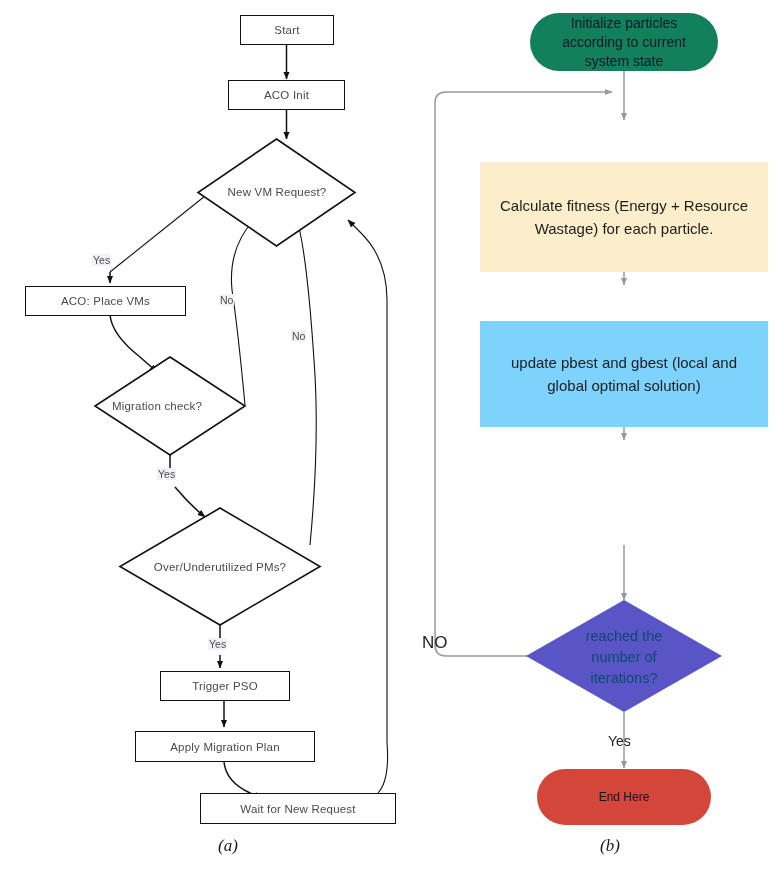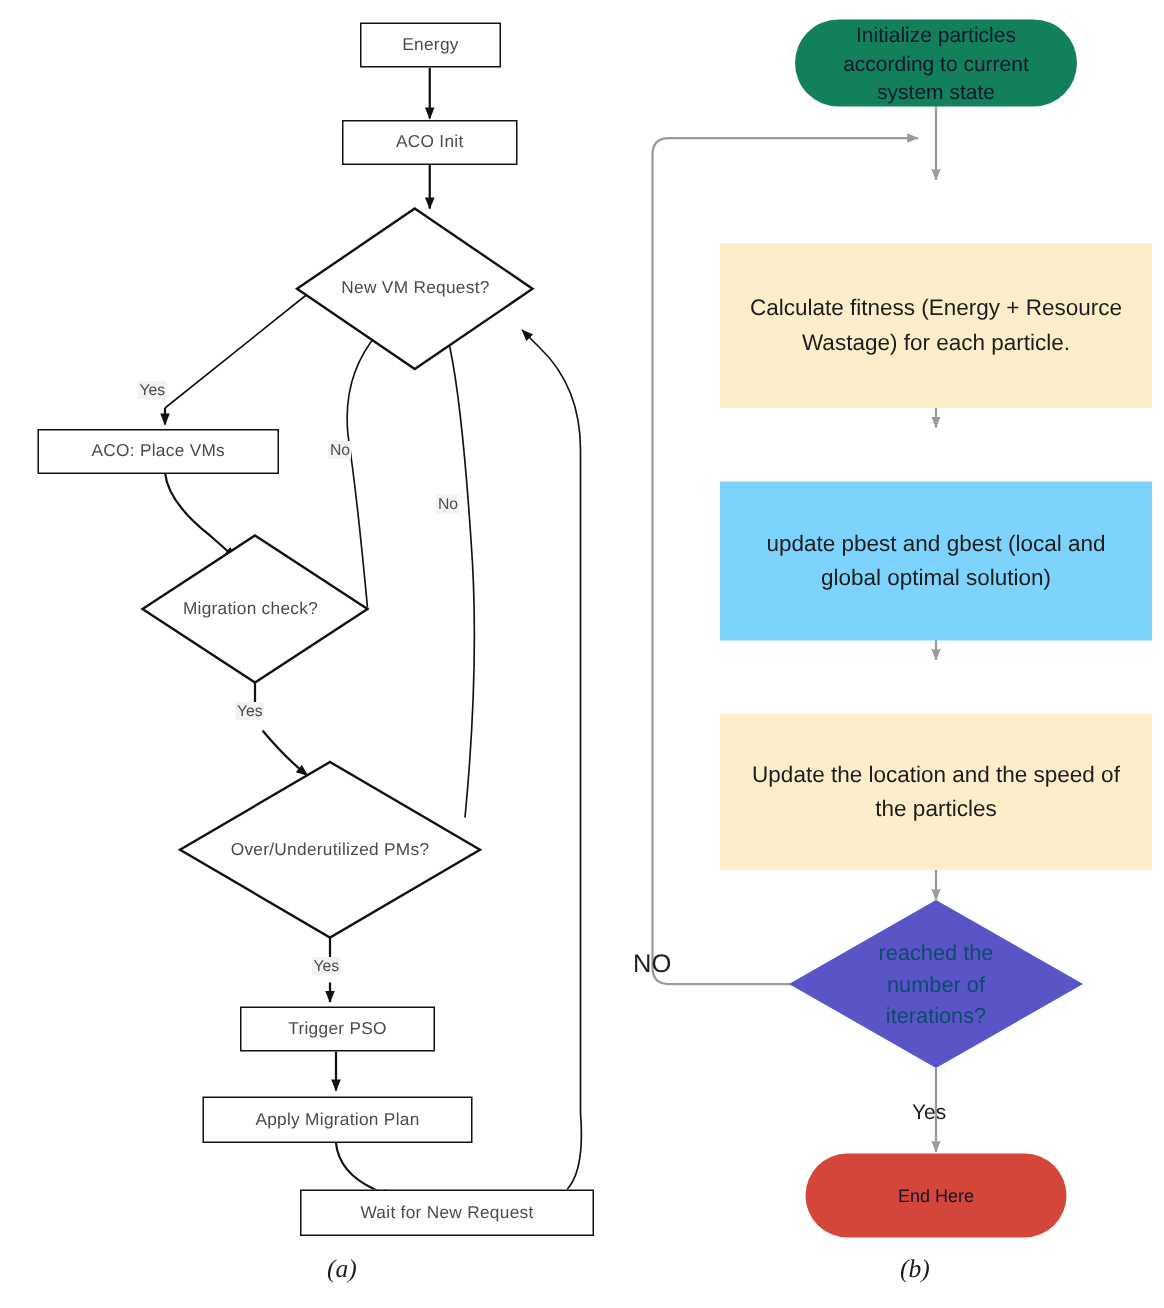--- a/index.html
+++ b/index.html
@@ -139,36 +139,36 @@
     </g>
 
     <g stroke="#111" stroke-width="1.6" fill="#ffffff">
       <polygon points="276.5,139 355,192.5 276.5,246 198,192.5"></polygon>
       <polygon points="170,357 245,406 170,455 95,406"></polygon>
       <polygon points="220,508 320,566.5 220,625 120,566.5"></polygon>
     </g>
   </svg>
 
   <div class="fc-box" style="left:240px;top:15px;width:94px;height:30px;">
-    <span>Energy</span>
+    <span>Start</span>
   </div>
 
   <div class="fc-box" style="left:228px;top:80px;width:117px;height:30px;">
     <span>ACO Init</span>
   </div>
 
   <div class="fc-diamond-label" style="left:206px;top:181px;width:142px;height:22px;">
     <span>New VM Request?</span>
   </div>
 
   <div class="fc-box" style="left:25px;top:286px;width:161px;height:30px;">
     <span>ACO: Place VMs</span>
   </div>
 
-  <div class="fc-diamond-label" style="left:102px;top:395px;width:130px;height:22px;justify-content:center;">
+  <div class="fc-diamond-label" style="left:92px;top:395px;width:130px;height:22px;justify-content:center;">
     <span>Migration check?</span>
   </div>
 
   <div class="fc-diamond-label" style="left:128px;top:556px;width:184px;height:22px;">
     <span>Over/Underutilized PMs?</span>
   </div>
 
   <div class="fc-box" style="left:160px;top:671px;width:130px;height:30px;">
     <span>Trigger PSO</span>
   </div>
@@ -221,23 +221,20 @@
   </div>
 
   <div class="proc" style="left:480px;top:127px;width:288px;height:110px;background:#fceeca;">
     <span>Calculate fitness (Energy + Resource Wastage) for each particle.</span>
   </div>
 
   <div class="proc" style="left:480px;top:286px;width:288px;height:106px;background:#7dd3fc;">
     <span>update pbest and gbest (local and global optimal solution)</span>
   </div>
 
-  <div class="proc" style="left:480px;top:441px;width:288px;height:104px;background:#fceeca;">
-    <span>Update the location and the speed of the particles</span>
-  </div>
 
   <div class="dec-label" style="left:566px;top:624px;width:116px;height:66px;">
     <span>reached the
 number of
 iterations?</span>
   </div>
 
   <div class="term red" style="left:537px;top:769px;width:174px;height:56px;background:#d4453a;">
     <span>End Here</span>
   </div>

